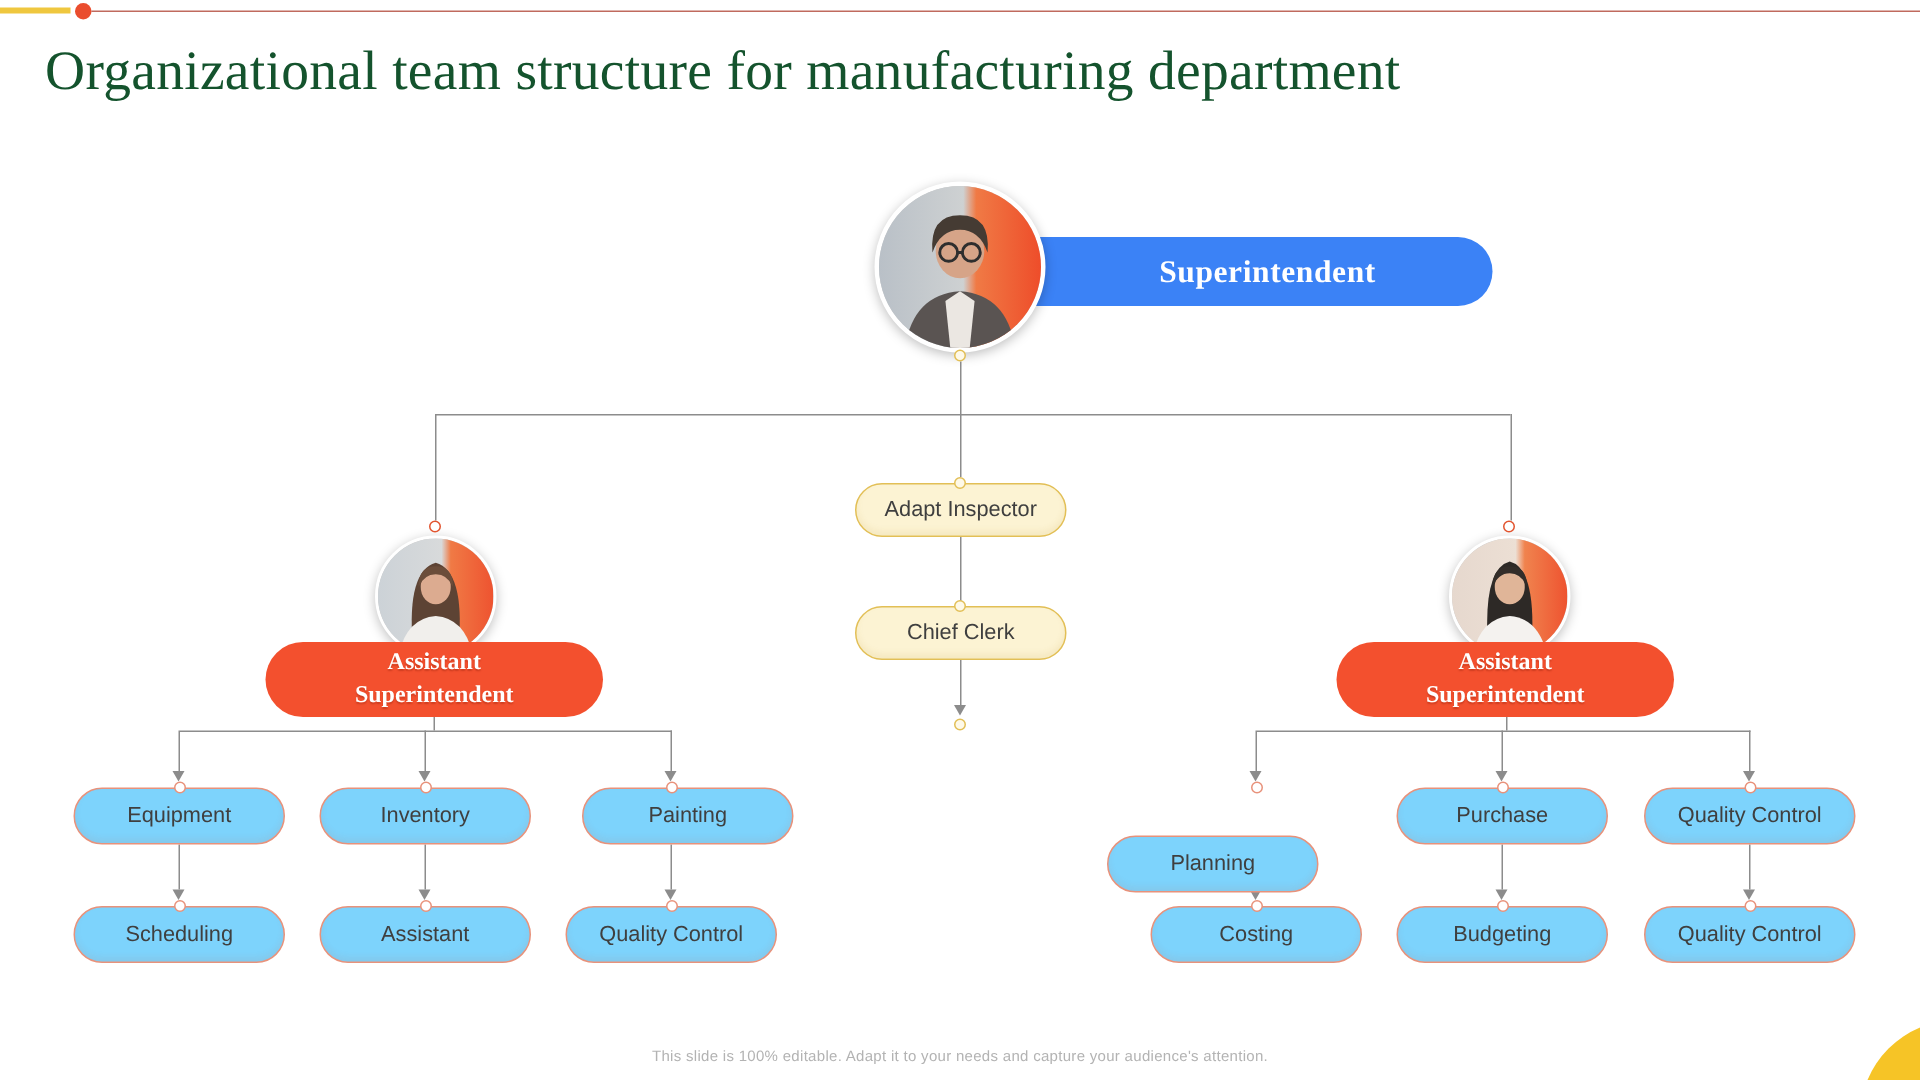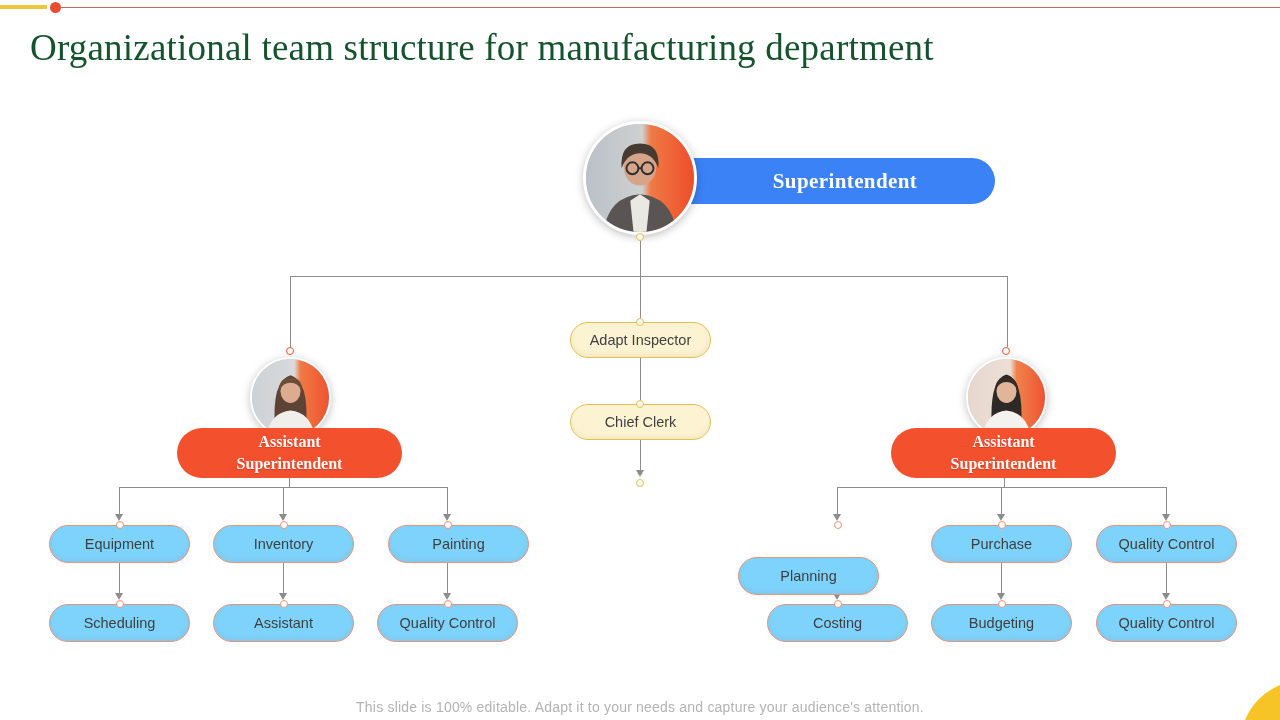--- a/index.html
+++ b/index.html
@@ -12,21 +12,21 @@
   .top-accent-dot { position:absolute; left:50px; top:2px; width:11px; height:11px; border-radius:50%; background:#EA4D2E; }
   .top-rule { position:absolute; left:61px; top:7px; right:0; height:1px; background:#C06A5E; }
 
   
   .title { position:absolute; left:30px; top:26px; width:1100px;
            font-family:"Liberation Serif", serif; font-size:37px; font-weight:400;
            color:#14532d; letter-spacing:0.2px; }
   .subtitle { position:absolute; left:30px; top:78px; width:900px;
               font-size:10.5px; font-weight:600; color:#8F8F8F; letter-spacing:0.2px; }
   .footer { position:absolute; left:0; top:699px; width:100%; text-align:center;
-            font-size:14px; color:#B3B3B3; letter-spacing:0.2px; }
+            font-size:10px; color:#B3B3B3; letter-spacing:0.2px; }
 
   
   .hline, .vline { position:absolute; background:#8C8C8C; }
   .hline { height:1px; }
   .vline { width:1px; }
   .arrow-down { position:absolute; width:0; height:0;
                 border-left:4.5px solid transparent; border-right:4.5px solid transparent;
                 border-top:7px solid #8C8C8C; }
   .dot { position:absolute; width:8px; height:8px; border-radius:50%; background:#fff; z-index:5; }
   .dot-yellow { border:1.3px solid #E2BF56; background:#FEF9E8; }

